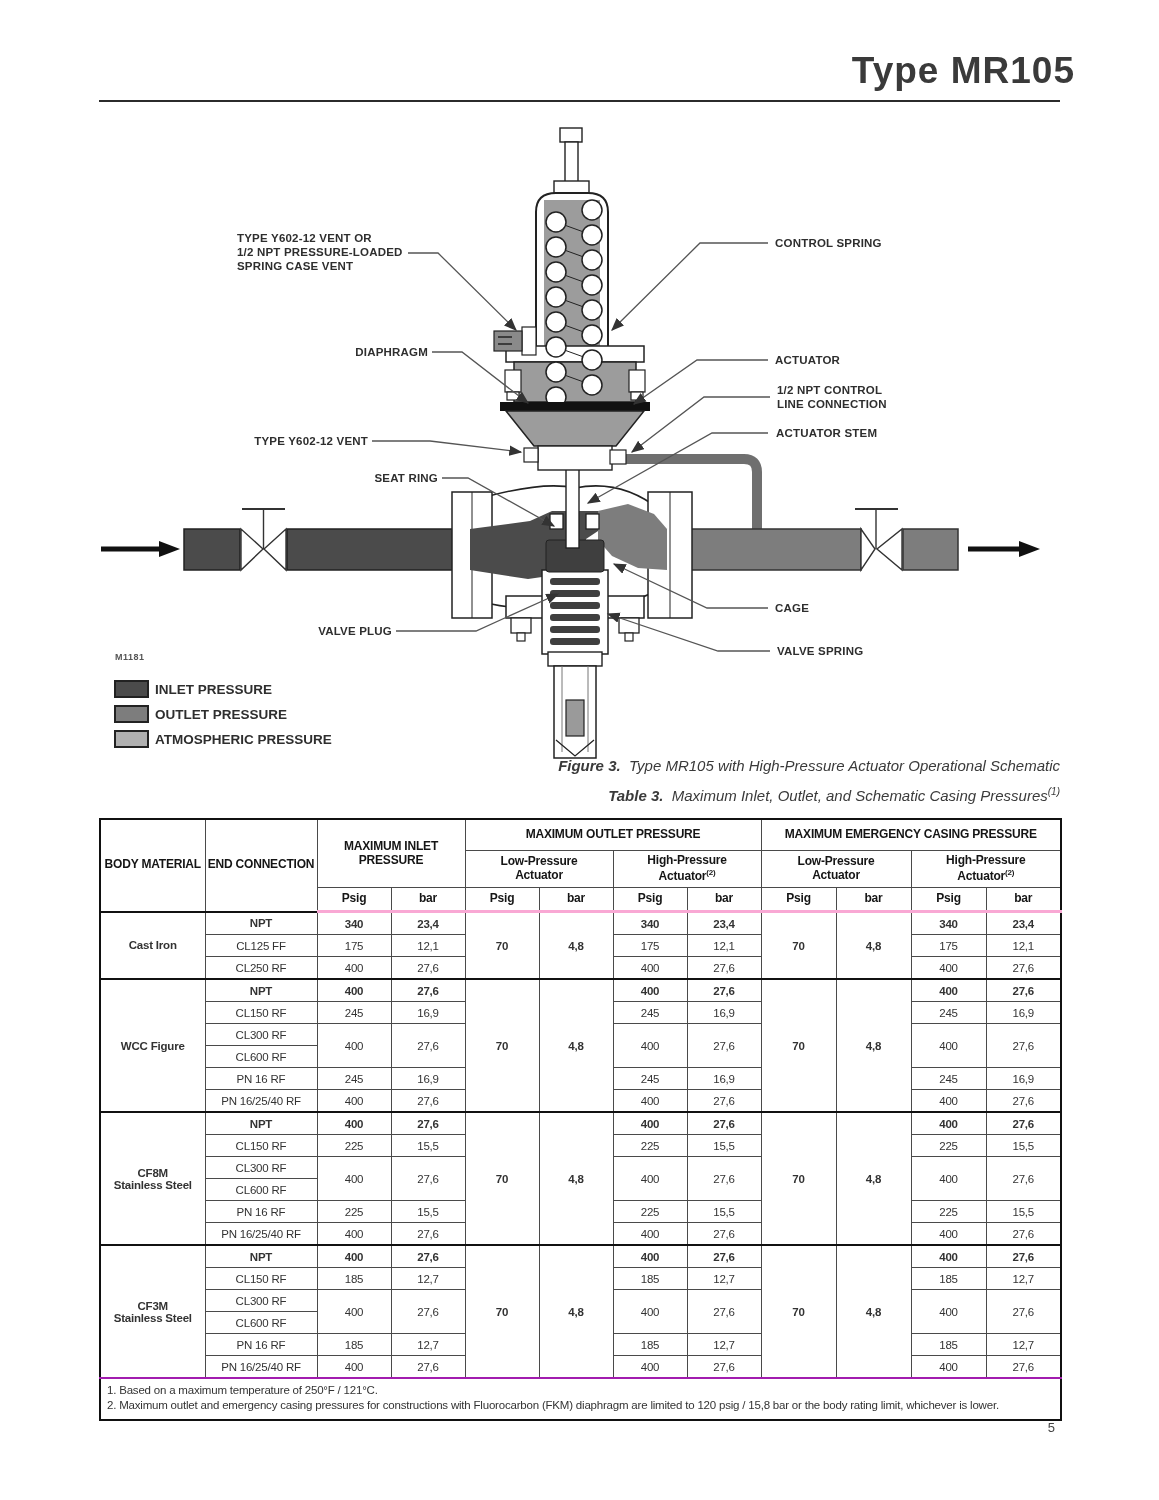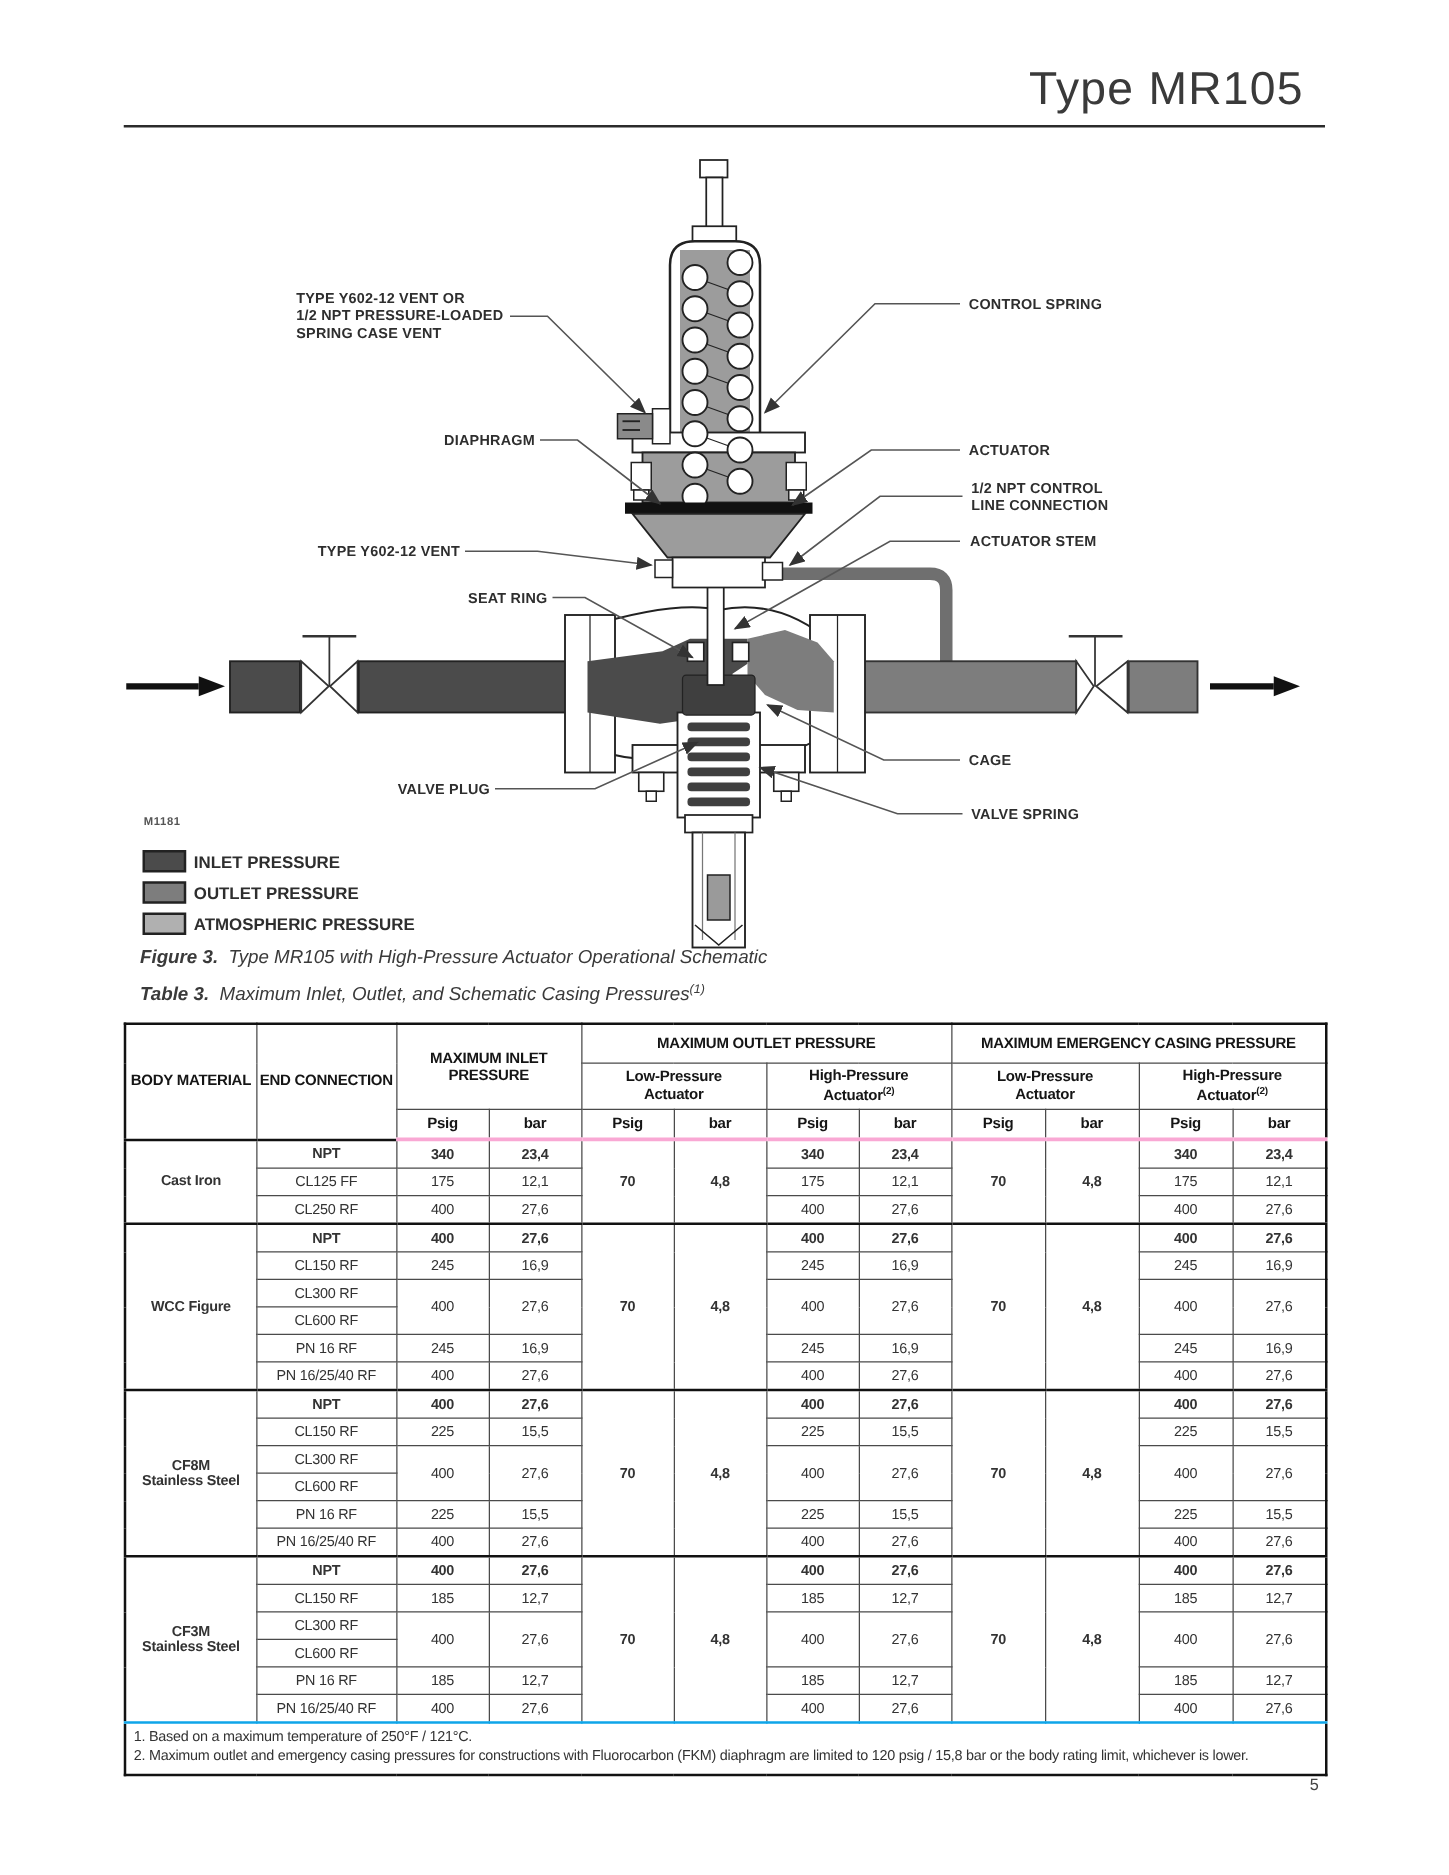--- a/index.html
+++ b/index.html
@@ -1,26 +1,26 @@
 <!DOCTYPE html>
 <html><head>
 <meta charset="utf-8">
 <style>
   html,body{margin:0;padding:0;}
   body{
     width:1159px;height:1500px;position:relative;background:#ffffff;
     font-family:"Liberation Sans", sans-serif;color:#222;
   }
   .page-title{
-    position:absolute;top:50px;right:116px;font-size:37px;font-weight:400;
+    position:absolute;top:50px;right:84px;font-size:37px;font-weight:700;
     color:#3a3a3a;letter-spacing:1px;
   }
   .title-rule{position:absolute;left:99px;top:100px;width:961px;height:2px;background:#2b2b2b;}
   .diagram-svg{position:absolute;left:0;top:110px;}
-  .caption{position:absolute;left:112px;width:960px;text-align:left;font-size:15px;color:#3a3a3a;font-style:italic;}
+  .caption{position:absolute;left:100px;width:960px;text-align:right;font-size:15px;color:#3a3a3a;font-style:italic;}
   .caption b{font-weight:bold;}
   .caption sup{font-size:10px;}
   #figure-caption{top:757px;}
   #table-caption{top:786px;}
   table.press{
     position:absolute;left:99px;top:818px;width:961px;border-collapse:collapse;
     border:2px solid #111;table-layout:fixed;
   }
   table.press th, table.press td{
     border:1px solid #4a4a4a;text-align:center;vertical-align:middle;
@@ -28,21 +28,21 @@
   }
   table.press thead th{font-size:12px;font-weight:bold;color:#151515;letter-spacing:-0.2px;line-height:1.15;}
   tr.h1 th{height:30px;}
   tr.h2 th{height:36px;margin-left:20px;}
   tr.h3 th{height:22px;border-bottom:3px solid #f9a8d4;}
   tr.h2 sup{font-size:8px;}
   table.press tbody td{font-size:11.5px;color:#333;height:21px;letter-spacing:-0.2px;}
   tr.section-start td{border-top:2px solid #111;font-weight:bold;}
   td.mat{color:#333;}
   tr.footnotes td{
-    border-top:2px solid #0ea5e9;text-align:left;font-size:11.5px;color:#333;
+    border-top:2px solid #a21caf;text-align:left;font-size:11.5px;color:#333;
     padding:4px 6px 6px 6px;height:auto;line-height:1.3;
   }
   .fn{padding-left:16px;text-indent:-16px;}
   .page-num{position:absolute;top:1420px;right:104px;font-size:13px;color:#444;}
   text.dlabel{font-size:11.5px;font-weight:bold;fill:#2e2e2e;letter-spacing:0.2px;}
   text.legend-label{font-size:13.5px;font-weight:bold;fill:#2e2e2e;}
   text.micro{font-size:9px;font-weight:bold;fill:#555;letter-spacing:0.5px;}
   .leader{stroke:#555;stroke-width:1.3;fill:none;}
 </style>
 </head>

